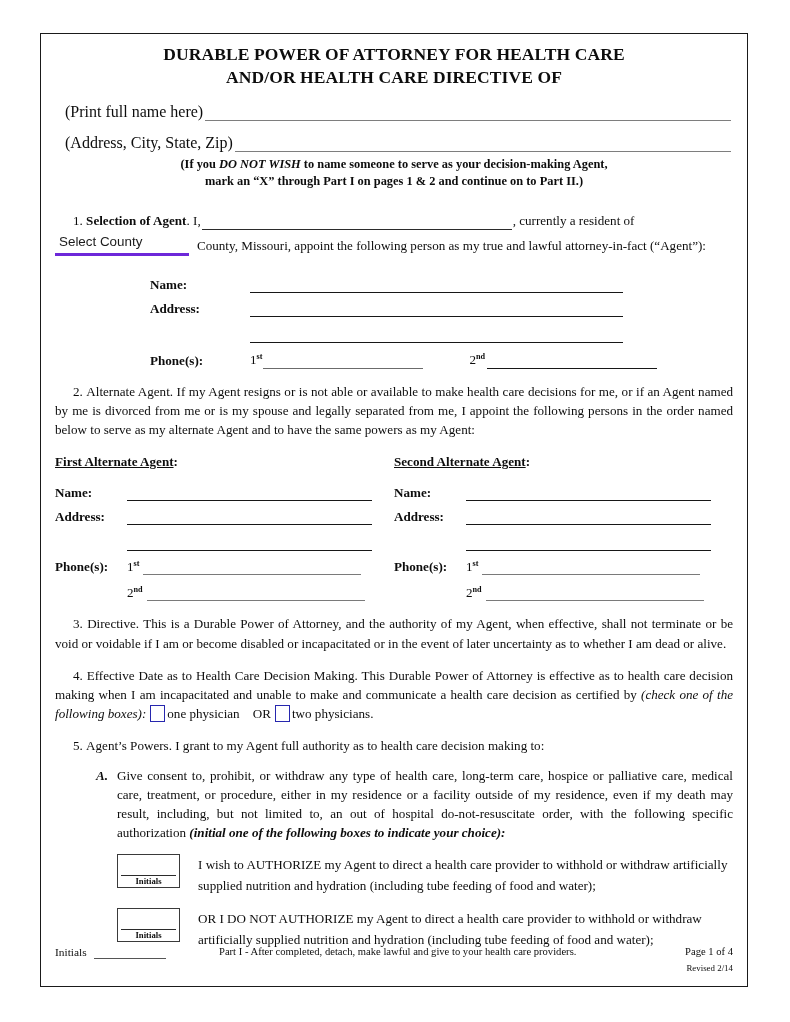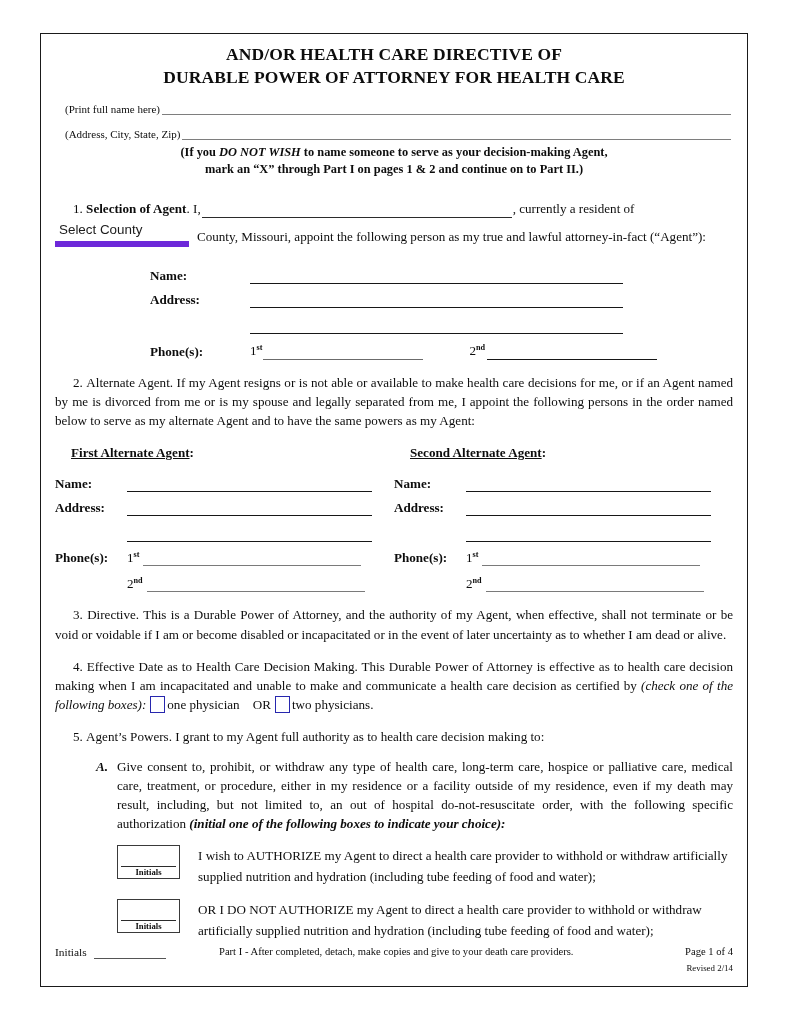--- a/index.html
+++ b/index.html
@@ -56,21 +56,21 @@
     font-size: 12.4px;
     line-height: 16.5px;
     margin-top: 4px;
   }
   .part-sub i { font-style: italic; }
 
   
   .topfield {
     display: flex;
     align-items: flex-end;
-    font-size: 11px;
+    font-size: 16px;
     margin-top: 14px;
     padding-left: 10px;
     text-align: center;
   }
   .topfield .lbl { white-space: nowrap; }
   .topfield .rule {
     flex: 1;
     border-bottom: 1px solid #7e7e7e;
     height: 11px;
     margin-left: 2px;
@@ -109,21 +109,21 @@
   .sec1-l2 {
     display: flex;
     align-items: flex-end;
     margin-top: 2px;
   }
   .countyfield {
     width: 130px;
     font-family: "Liberation Sans", "DejaVu Sans", sans-serif;
     font-size: 13.4px;
     color: #1b1b1b;
-    border-bottom: 6px solid #6d28d9;
+    border-bottom: 3px solid #6d28d9;
     padding: 0 0 1px 4px;
     margin-right: 8px;
     background: transparent;
   }
 
   
   .agentblock {
     margin-top: 13px;
     padding-left: 95px;
     font-size: 13.1px;
@@ -154,21 +154,21 @@
   .phgap { width: 46px; }
 
   
   .altheads {
     display: flex;
     margin-top: 15px;
     font-size: 13.1px;
     font-weight: bold;
   }
   .altheads .col { width: 50%; }
-  .altheads u { text-decoration: underline; margin-left: 16px; }
+  .altheads u { text-decoration: underline; }
 
   .altcols { display: flex; margin-top: 7px; }
   .altcol { width: 50%; font-size: 13.1px; }
   .altcol .r {
     display: flex;
     align-items: flex-end;
     height: 24px;
   }
   .altcol .r .lab { width: 72px; font-weight: bold; flex: none; }
   .altcol .r .ln { width: 245px; border-bottom: 1.7px solid #171717; height: 14px; }
@@ -275,22 +275,22 @@
   .footer .fr { width: 96px; flex: none; text-align: right; }
   .footer .fr .rev { font-size: 8.9px; margin-top: 2px; }
 </style>
 </head>
 <body>
 
 <div id="page">
   <div class="inner">
 
     <div class="doc-title">
+      <div>DURABLE POWER OF ATTORNEY FOR HEALTH CARE</div>
       <div>AND/OR HEALTH CARE DIRECTIVE OF</div>
-      <div>DURABLE POWER OF ATTORNEY FOR HEALTH CARE</div>
     </div>
 
     <div class="topfield">
       <span class="lbl">(Print full name here)</span>
       <span class="rule"></span>
     </div>
     <div class="topfield second">
       <span class="lbl">(Address, City, State, Zip)</span>
       <span class="rule"></span>
     </div>
@@ -427,21 +427,21 @@
         </span>
       <span class="itext">OR I DO NOT AUTHORIZE my Agent to direct a health care provider to withhold or withdraw artificially supplied nutrition and hydration (including tube feeding of food and water);</span>
     </div>
 
     <div class="footer">
       <div class="fl">
         <span>Initials</span>
         <span class="fline"></span>
       </div>
       <div class="fc">
-        <div>Part I - After completed, detach, make copies and give to your death care providers.</div>
+        <div>Part I - After completed, detach, make lawful and give to your health care providers.</div>
       </div>
       <div class="fr">
         <div>Page 1 of 4</div>
         <div class="rev">Revised 2/14</div>
       </div>
     </div>
 
   </div>
 </div>
 

